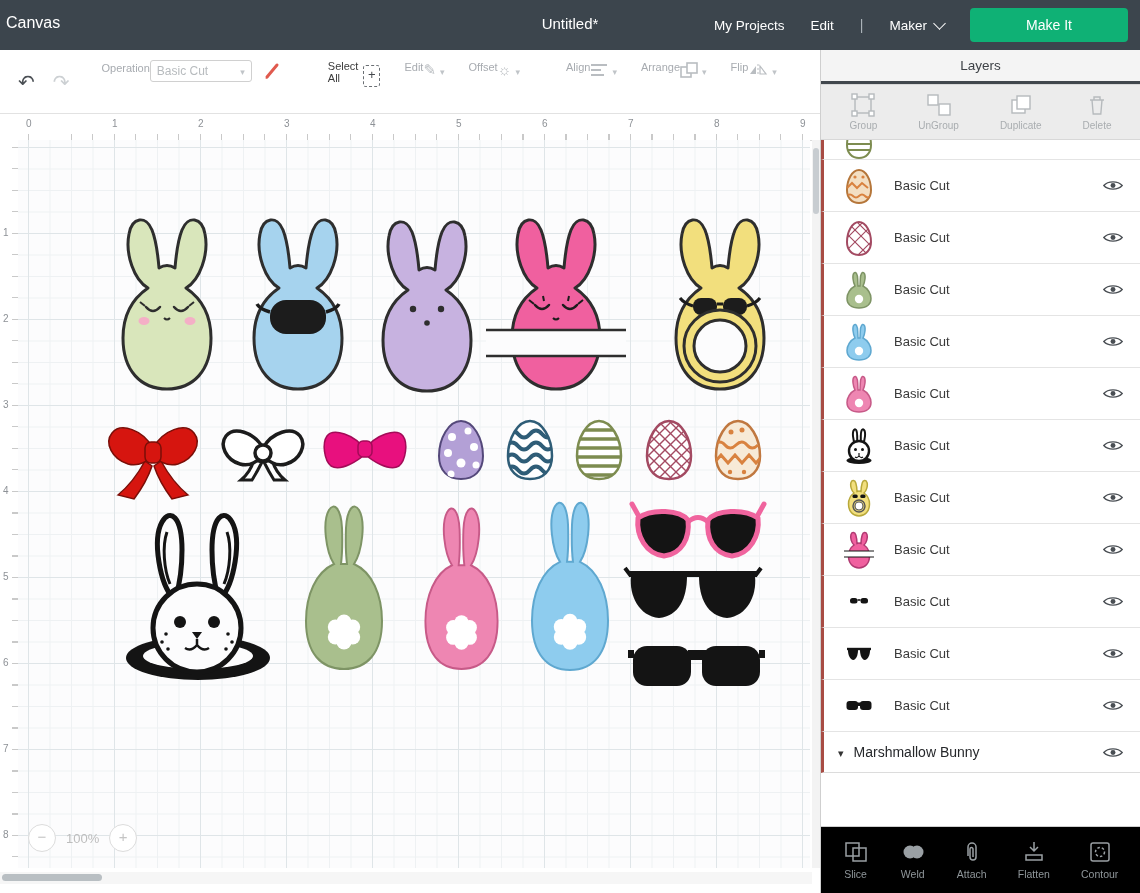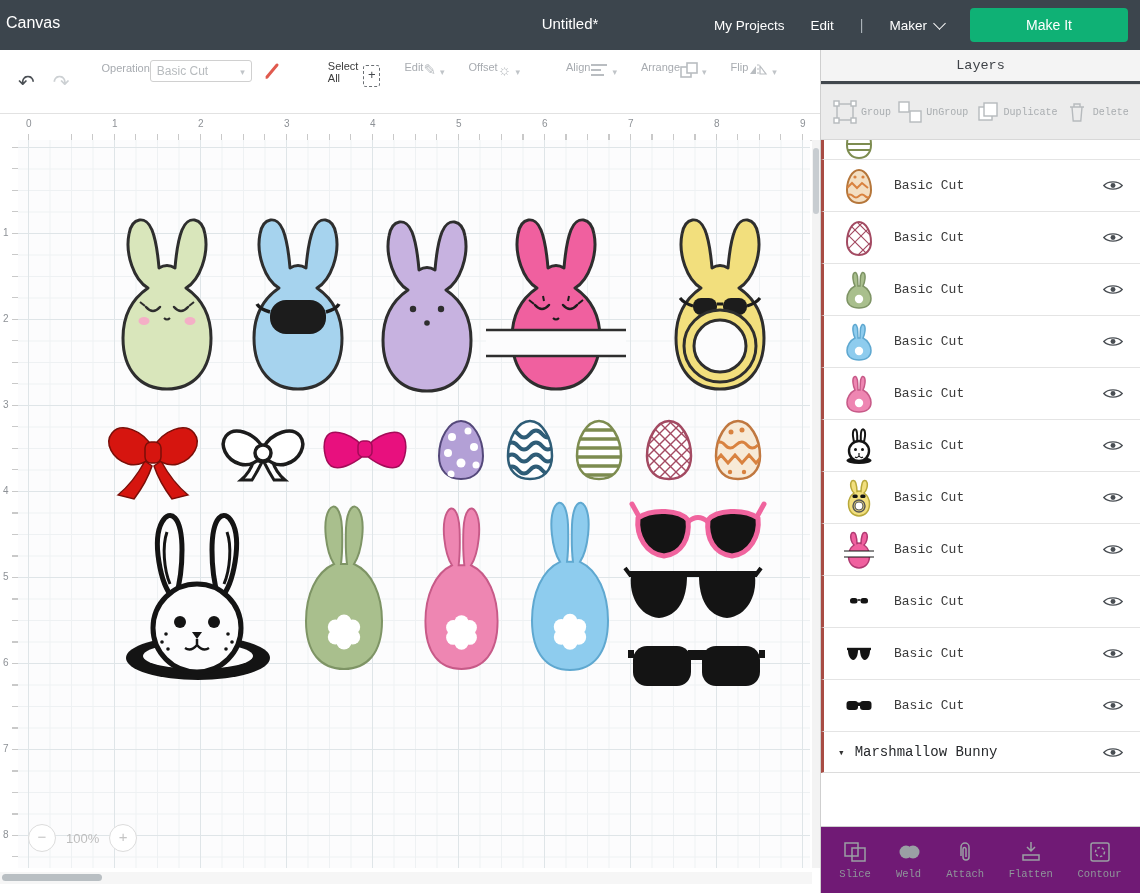--- a/index.html
+++ b/index.html
@@ -72,44 +72,44 @@
   .h-scroll{position:absolute;left:0;top:872px;width:812px;height:12px;background:#f6f6f6;}
   .h-thumb{position:absolute;left:2px;top:2px;width:100px;height:7px;background:#b9bfc3;border-radius:4px;}
 
   .zoom{position:absolute;left:28px;top:824px;display:flex;align-items:center;gap:10px;}
   .zoom-btn{width:26px;height:26px;border:1px solid #dcdcdc;border-radius:50%;background:#fff;
             color:#c4c4c4;font-size:15px;line-height:24px;text-align:center;}
   .zoom-level{font-size:13px;color:#bdbdbd;}
 
   
   .panel{position:absolute;left:820px;top:50px;width:320px;height:843px;background:#fff;
-         border-left:1px solid #cfcfcf;display:flex;flex-direction:column;box-sizing:border-box;font-family:Liberation Mono, monospace;}
+         border-left:1px solid #cfcfcf;display:flex;flex-direction:column;box-sizing:border-box;}
   .tabs{height:34px;background:#f4f4f4;border-bottom:1px solid #d8d8d8;display:flex;flex:0 0 auto;}
   .tab{flex:1;display:flex;align-items:center;justify-content:center;font-size:13.5px;color:#3e4247;box-sizing:border-box;}
   .tab.active{border-bottom:3px solid #41474d;}
   .ptoolbar{height:54px;background:#ececec;border-bottom:1px solid #d8d8d8;display:flex;
             align-items:center;justify-content:space-around;flex:0 0 auto;padding:0 8px;}
-  .ptool{display:flex;flex-direction:row;align-items:center;gap:3px;font-size:10px;color:#a9adb0;}
+  .ptool{display:flex;flex-direction:column;align-items:center;gap:3px;font-size:10px;color:#a9adb0;}
   .rows{flex:0 0 auto;overflow:hidden;}
   .layer-row{height:51px;border-bottom:1px solid #e4e4e4;border-left:3px solid #a84c44;display:flex;
              align-items:center;padding:0 16px 0 18px;background:#fff;box-sizing:content-box;}
   .layer-row.partial{height:19px;overflow:hidden;align-items:flex-start;}
   .layer-row.partial .row-thumb svg{margin-top:-18px;}
   .row-thumb{width:34px;display:flex;justify-content:center;}
   .row-label{margin-left:18px;font-size:13px;color:#3a3a3a;flex:1;}
   .eye-slot{width:26px;display:flex;justify-content:flex-end;}
   .group-row{height:40px;border-bottom:1px solid #dcdcdc;border-left:3px solid #a84c44;display:flex;
              align-items:center;padding:0 16px 0 14px;font-size:14px;color:#26282b;background:#fff;}
   .gchev{margin-right:10px;color:#333;}
   .gchev::after{content:"▾";font-size:11px;}
   .group-label{flex:1;}
   .blank-row{height:56px;display:flex;align-items:center;padding:0 16px;background:#fff;gap:18px;}
   .blank-thumb{width:48px;height:38px;background:#fff;border:1px solid #c9c9c9;box-shadow:0 1px 4px rgba(0,0,0,.18);}
   .blank-label{font-size:11px;font-weight:bold;color:#333;}
-  .actions{margin-top:auto;height:66px;background:#701a75;border-top:1px solid #cfcfcf;display:flex;
+  .actions{margin-top:auto;height:66px;background:#000000;border-top:1px solid #cfcfcf;display:flex;
            align-items:center;justify-content:space-around;padding:0 6px;flex:0 0 auto;}
   .action{display:flex;flex-direction:column;align-items:center;gap:4px;font-size:10.5px;color:#8f969a;}
 </style>
 </head>
 <body>
 
 <div class="app">
 
   <header class="topbar">
     <span class="tb-canvas">Canvas</span>

